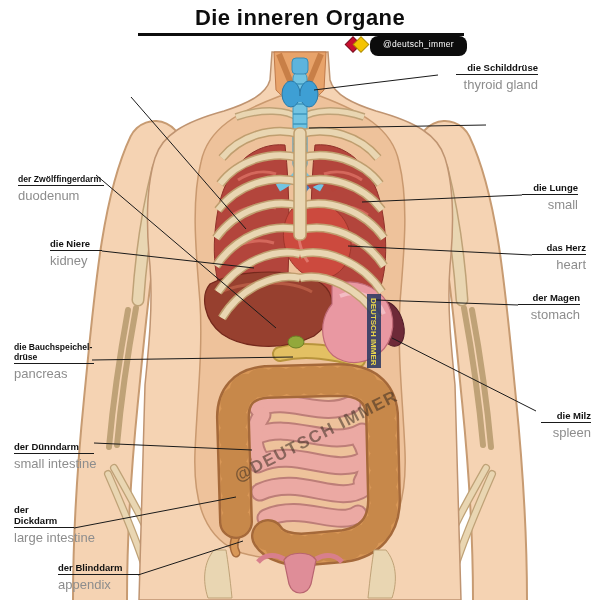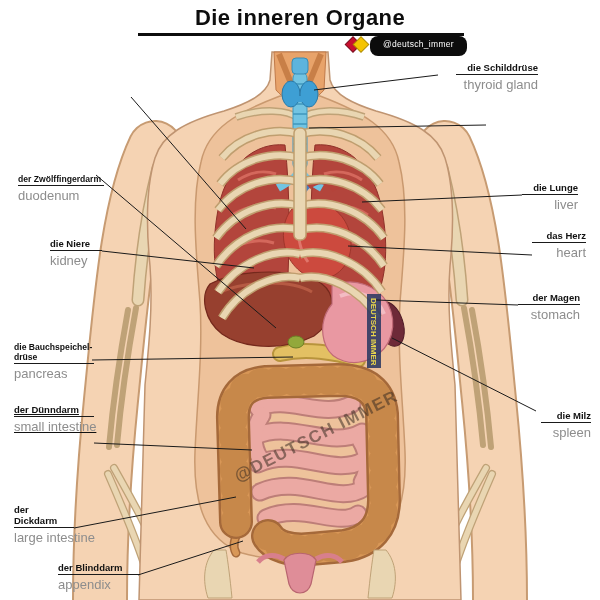--- a/index.html
+++ b/index.html
@@ -278,42 +278,42 @@
     <div class="en">duodenum</div>
   </div>
   <div class="label left" style="left:50px; top:238px; width:52px;">
     <div class="de">die Niere</div>
     <div class="en">kidney</div>
   </div>
   <div class="label left" style="left:14px; top:342px; width:80px; font-size:8.6px;">
     <div class="de">die Bauchspeichel-drüse</div>
     <div class="en">pancreas</div>
   </div>
-  <div class="label left" style="left:14px; top:404px; width:80px;text-decoration:underline;">
+  <div class="label left" style="left:14px; top:441px; width:80px;">
     <div class="de">der Dünndarm</div>
     <div class="en">small intestine</div>
   </div>
   <div class="label left" style="left:58px; top:562px; width:82px;">
     <div class="de">der Blinddarm</div>
     <div class="en">appendix</div>
   </div>
   <div class="label left" style="left:14px; top:504px; width:60px;">
     <div class="de">der Dickdarm</div>
     <div class="en">large intestine</div>
   </div>
 
   <div class="label right" style="left:456px; top:62px; width:82px;">
     <div class="de">die Schilddrüse</div>
     <div class="en">thyroid gland</div>
   </div>
   <div class="label right" style="left:522px; top:182px; width:56px;">
     <div class="de">die Lunge</div>
-    <div class="en">liver</div>
-  </div>
-  <div class="label right" style="left:532px; top:230px; width:54px;">
+    <div class="en">small</div>
+  </div>
+  <div class="label right" style="left:532px; top:242px; width:54px;">
     <div class="de">das Herz</div>
     <div class="en">heart</div>
   </div>
   <div class="label right" style="left:518px; top:292px; width:62px;">
     <div class="de">der Magen</div>
     <div class="en">stomach</div>
   </div>
   <div class="label right" style="left:541px; top:398px; width:50px;margin-top:12px;">
     <div class="de">die Milz</div>
     <div class="en">spleen</div>

